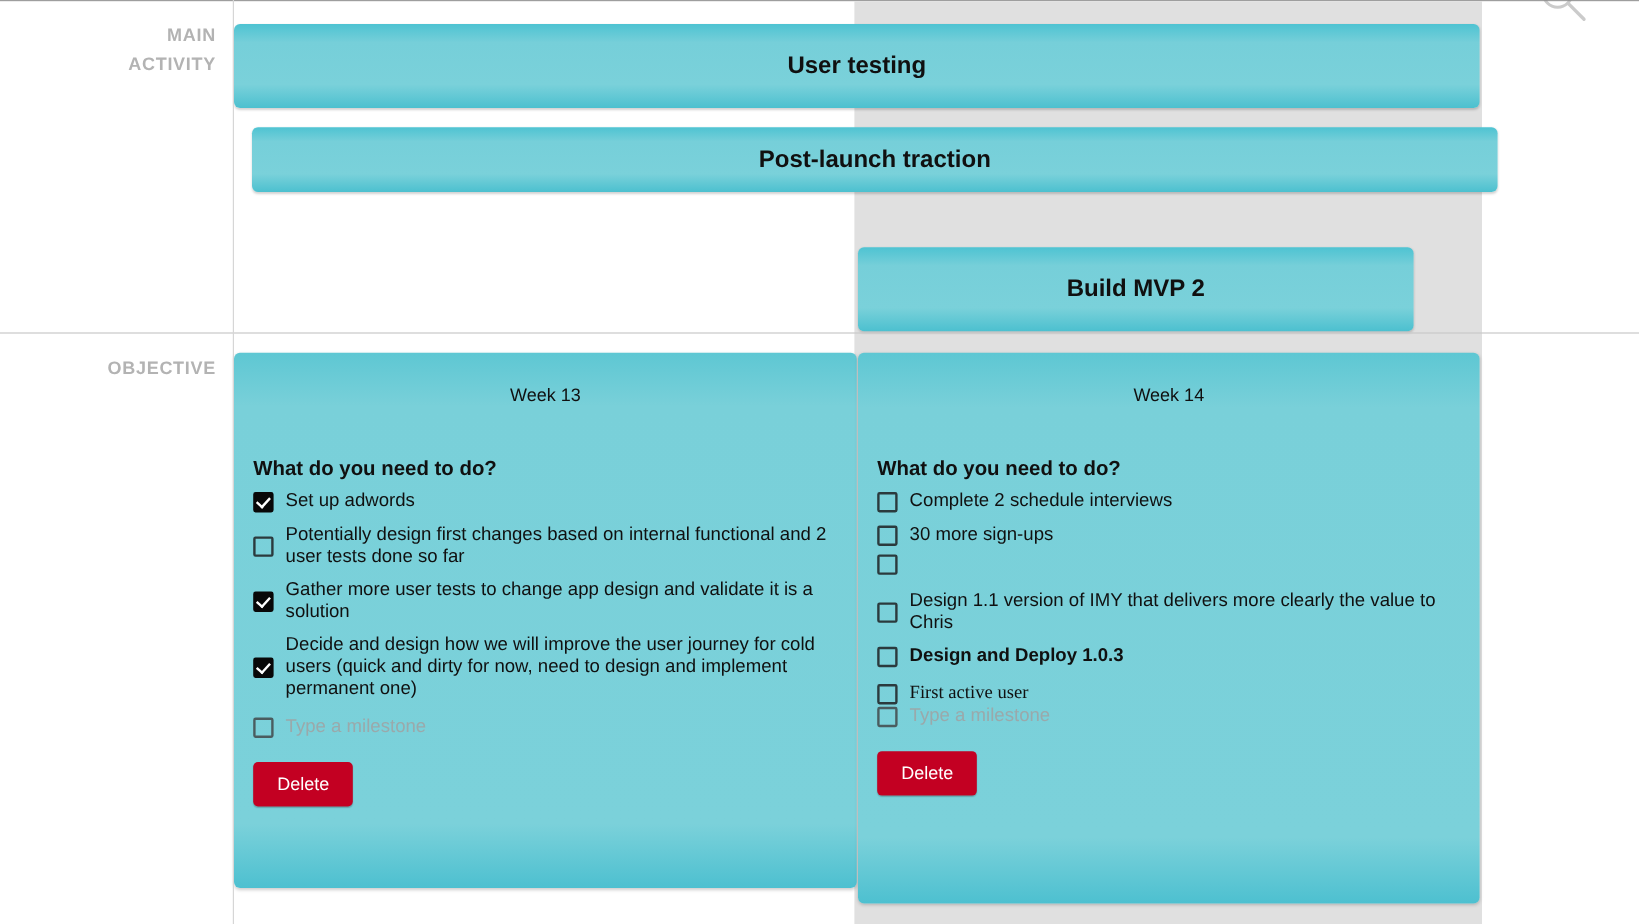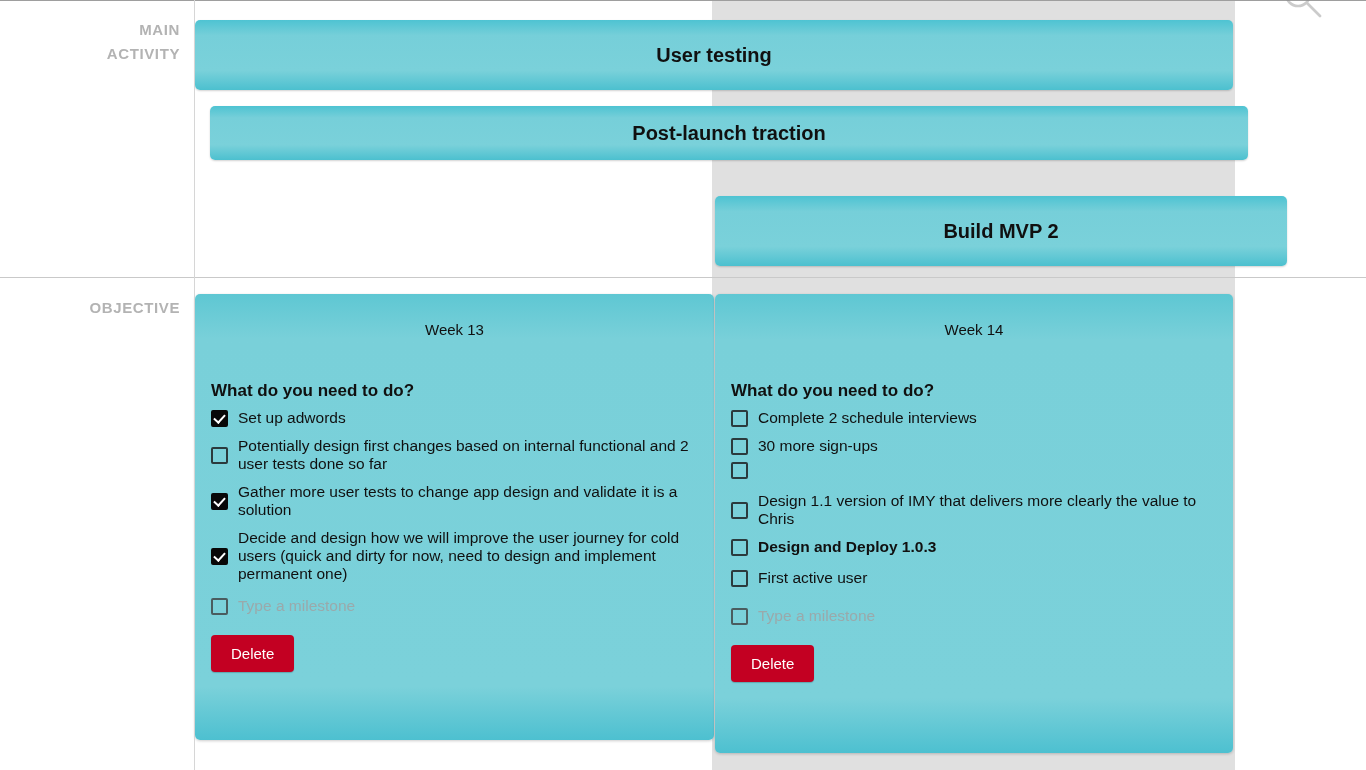--- a/index.html
+++ b/index.html
@@ -86,21 +86,21 @@
   }
   .activity-bar .bar-label {
     font-size: 20px;
     font-weight: bold;
     color: #101010;
     text-align: center;
   }
 
   #bar-user-testing        { left: 195px;  top: 20px;  width: 1038px; height: 70px; }
   #bar-post-launch         { left: 177px;  top: 106px; width: 1038px; height: 54px; margin-left: 33px; }
-  #bar-build-mvp2          { left: 715px;  top: 196px; width: 572px;  height: 70px; }
+  #bar-build-mvp2          { left: 715px;  top: 206px; width: 463px;  height: 70px; }
 
   
   .week-card {
     position: absolute;
     border-radius: 5px;
     background: linear-gradient(180deg,#5ec7d3 0%, #79d0d9 10%, #7bd1da 88%, #4dc0d0 100%);
     box-shadow: 0 1px 3px rgba(0,0,0,0.2);
     padding: 0 16px;
     z-index: 3;
     overflow: hidden;
@@ -282,21 +282,21 @@
         <span class="checkbox unchecked"></span>
       </div>
       <div class="milestone multiline">
         <span class="checkbox unchecked"></span>
         <span class="milestone-text">Design 1.1 version of IMY that delivers more clearly the value to Chris</span>
       </div>
       <div class="milestone" style="margin-bottom:13px;font-weight:bold;">
         <span class="checkbox unchecked"></span>
         <span class="milestone-text">Design and Deploy 1.0.3</span>
       </div>
-      <div class="milestone" style="margin-bottom:20px;">
+      <div class="milestone" style="margin-bottom:1px;font-family:Liberation Serif, serif;">
         <span class="checkbox unchecked"></span>
         <span class="milestone-text">First active user</span>
       </div>
       <div class="milestone">
         <span class="checkbox placeholder-box"></span>
         <span class="milestone-text placeholder">Type a milestone</span>
       </div>
     </div>
 
     <button class="delete-button">Delete</button>

